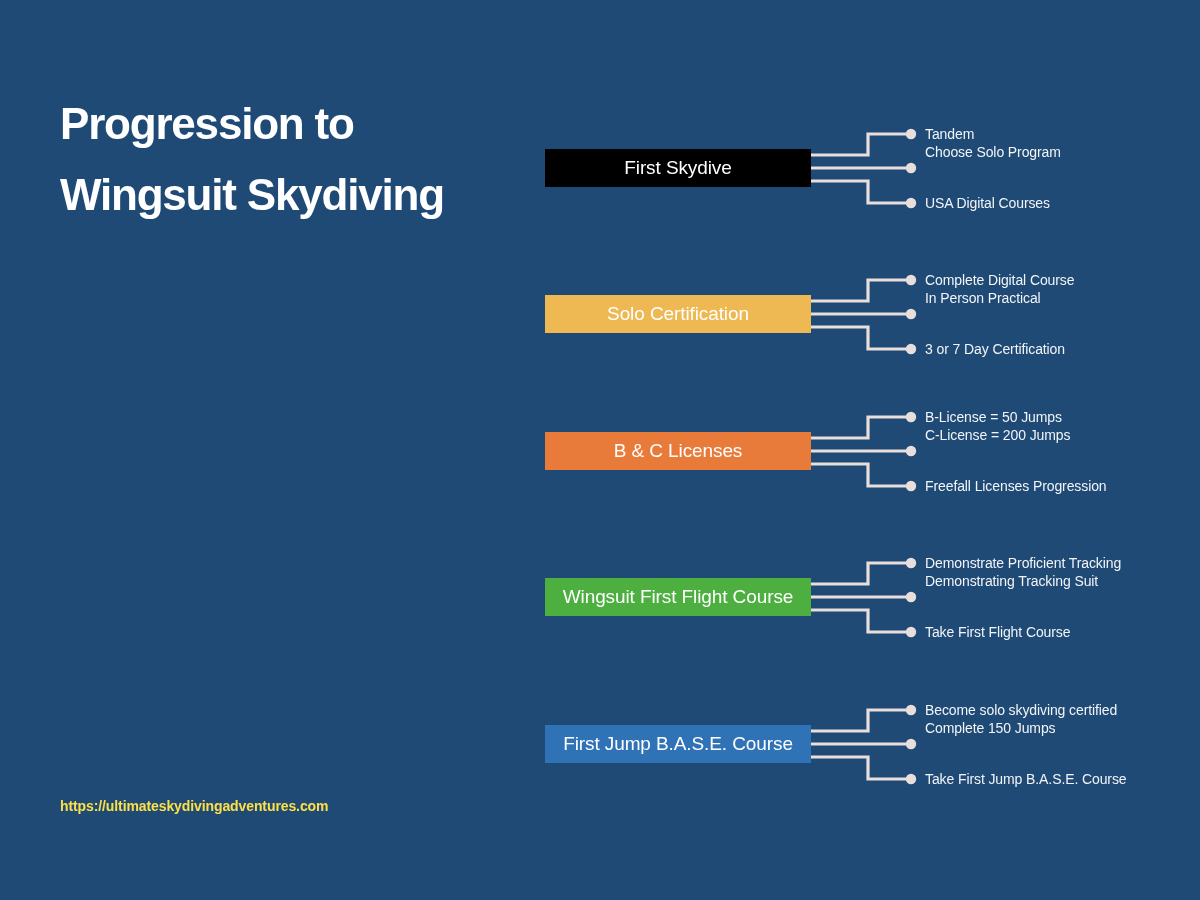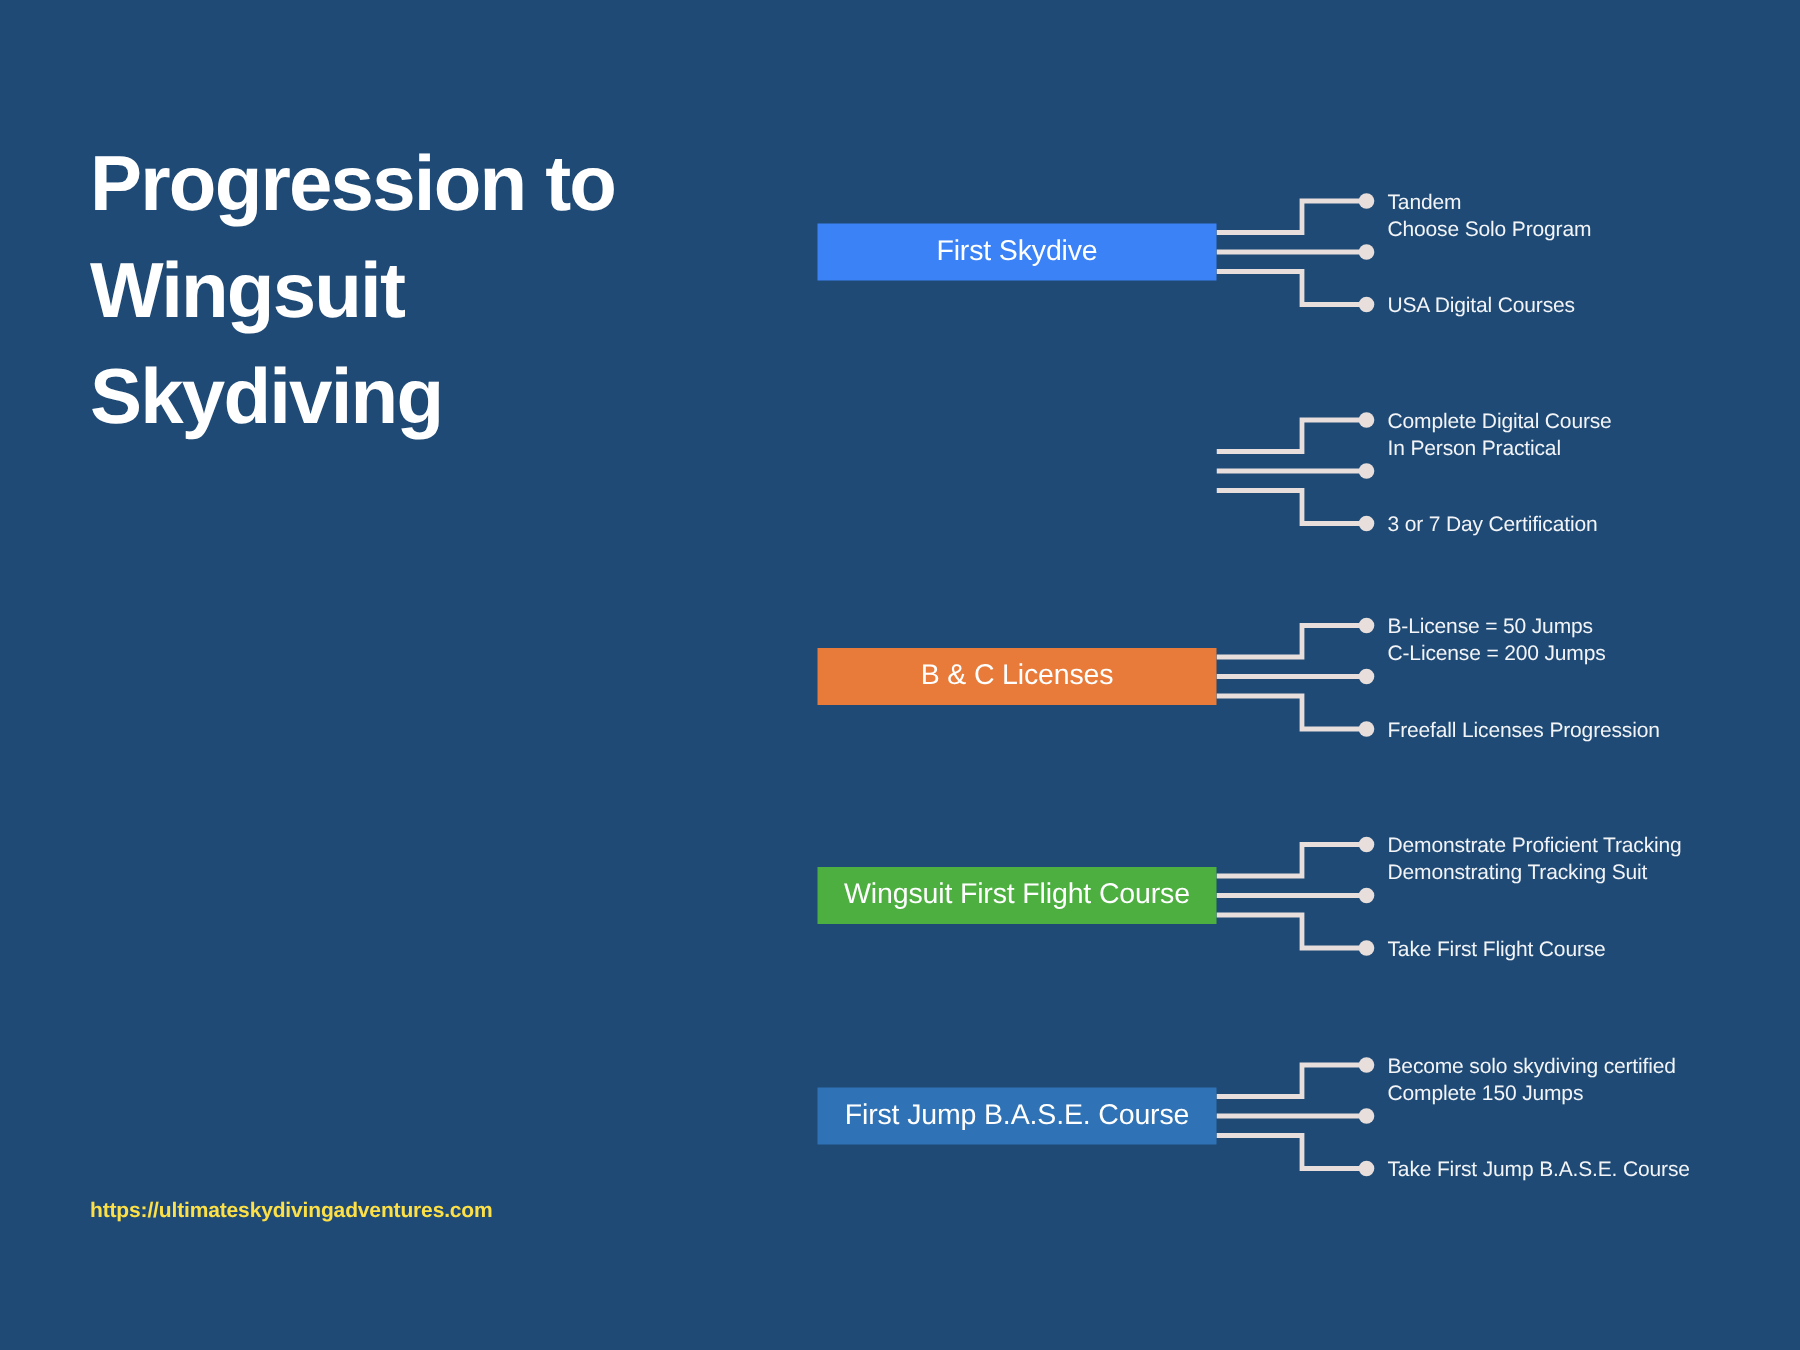--- a/index.html
+++ b/index.html
@@ -11,21 +11,21 @@
     overflow:hidden;
     -webkit-font-smoothing:antialiased;
   }
   #canvas { position:relative; width:1200px; height:900px; }
 
   
   .left-col { position:absolute; left:60px; top:88px; width:450px; }
 
   .headline {
     color:#ffffff;
-    font-size:52px;
+    font-size:44px;
     line-height:71px;
     font-weight:700;
     letter-spacing:-1.2px;
     width:430px;
   }
 
   .intro {
     position:absolute;
     left:60px;
     top:374px;
@@ -97,36 +97,37 @@
 
   <div class="left-col">
     <h1 class="headline">Progression to Wingsuit Skydiving</h1>
   </div>
 
 
   <div class="site-url">https://ultimateskydivingadventures.com</div>
 
   <div class="diagram" id="diagram">
       <div class="row" style="top: 108px;">
-        <div class="node-block" style="background: #3b82f6;">First Skydive</div>
+        <div class="node-block" style="background: #000000;">First Skydive</div>
         <div class="connectors">
           <svg width="110" height="120" viewBox="0 0 110 120" fill="none">
             <path d="M0 47 H57 V26 H100" stroke="#e8dedb" stroke-width="3.2" fill="none"></path>
             <path d="M0 60 H100" stroke="#e8dedb" stroke-width="3.2" fill="none"></path>
             <path d="M0 73 H57 V95 H100" stroke="#e8dedb" stroke-width="3.2" fill="none"></path>
             <circle cx="100" cy="26" r="5.2" fill="#e8dedb"></circle>
             <circle cx="100" cy="60" r="5.2" fill="#e8dedb"></circle>
             <circle cx="100" cy="95" r="5.2" fill="#e8dedb"></circle>
           </svg>
         </div>
         <div class="leaf l0">Tandem</div>
         <div class="leaf l1">Choose Solo Program</div>
         <div class="leaf l2">USA Digital Courses</div>
       </div>
       <div class="row" style="top: 254px;">
+        <div class="node-block" style="background: rgb(238, 184, 82);">Solo Certification</div>
         <div class="connectors">
           <svg width="110" height="120" viewBox="0 0 110 120" fill="none">
             <path d="M0 47 H57 V26 H100" stroke="#e8dedb" stroke-width="3.2" fill="none"></path>
             <path d="M0 60 H100" stroke="#e8dedb" stroke-width="3.2" fill="none"></path>
             <path d="M0 73 H57 V95 H100" stroke="#e8dedb" stroke-width="3.2" fill="none"></path>
             <circle cx="100" cy="26" r="5.2" fill="#e8dedb"></circle>
             <circle cx="100" cy="60" r="5.2" fill="#e8dedb"></circle>
             <circle cx="100" cy="95" r="5.2" fill="#e8dedb"></circle>
           </svg>
         </div>

